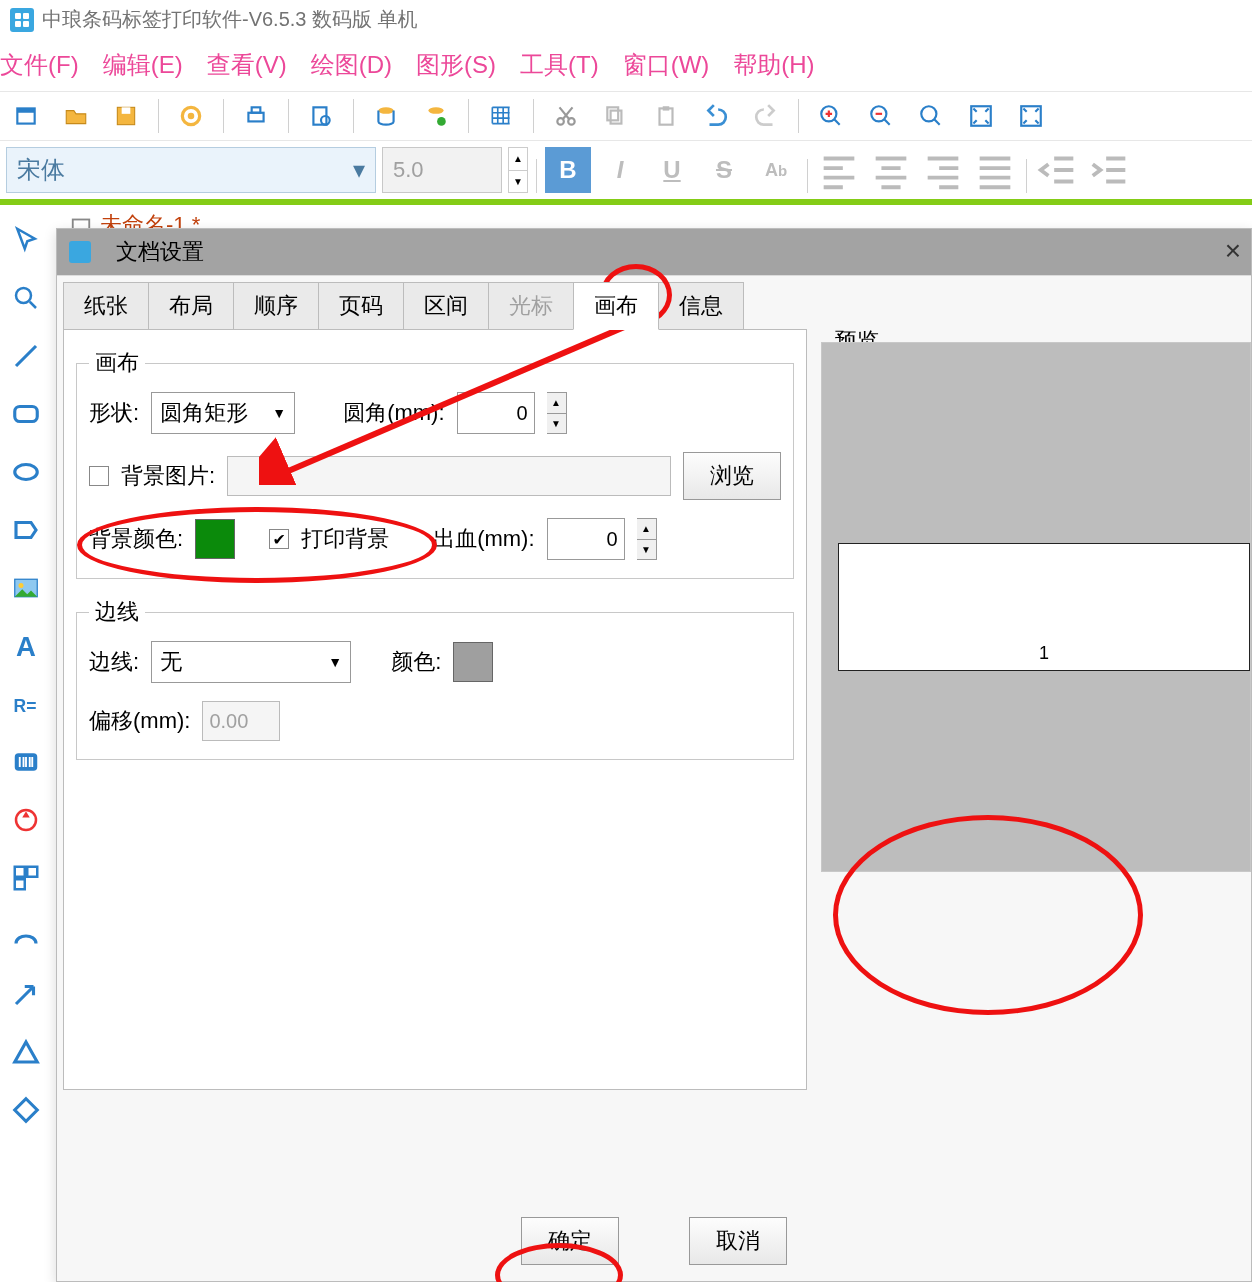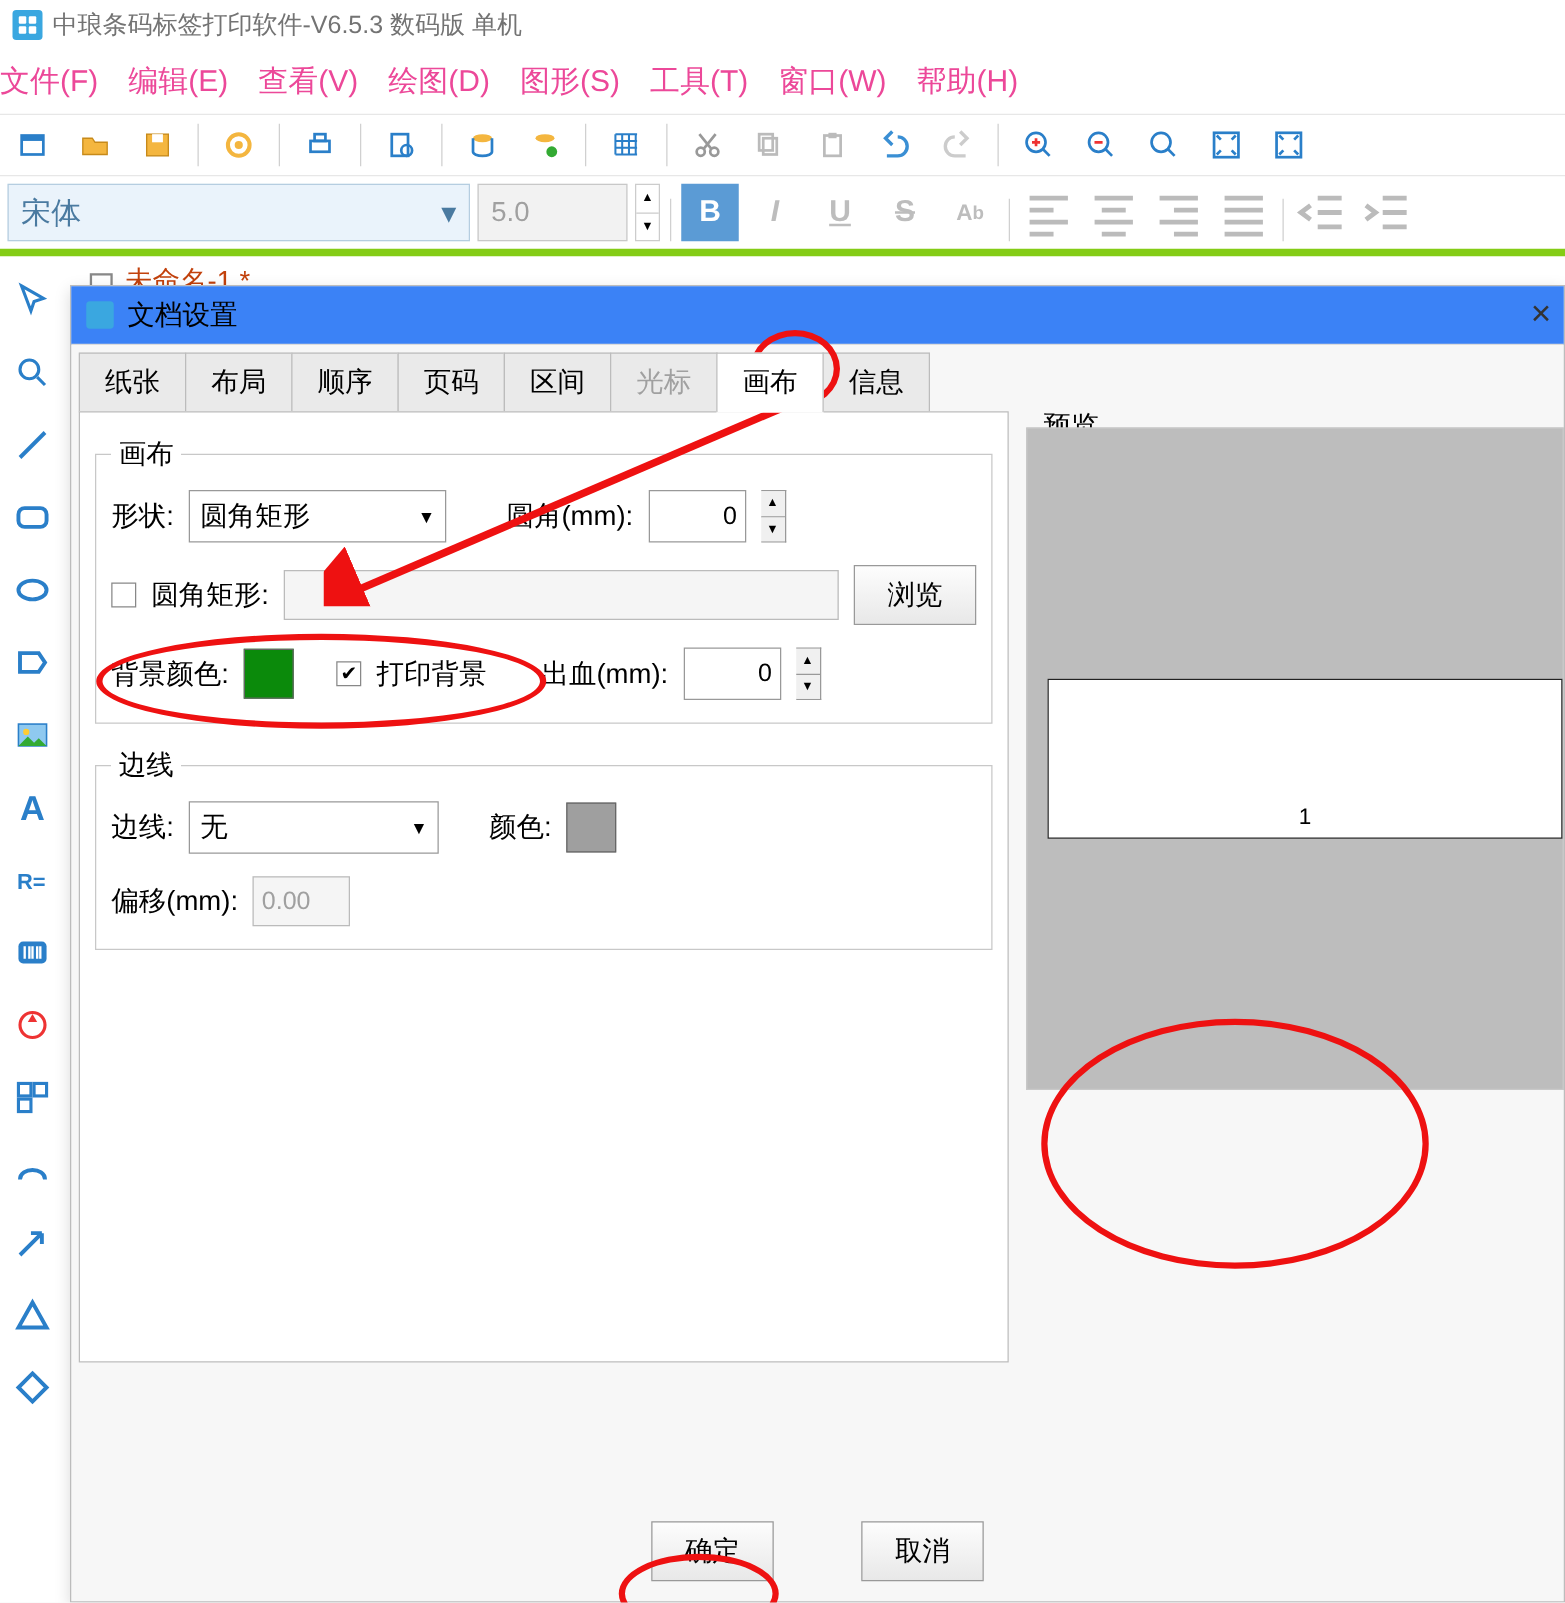--- a/index.html
+++ b/index.html
@@ -118,23 +118,23 @@
       left:56px;top:228px;
       width:1196px;
       height:1054px;
       background:#f7f7f7;
       border:1px solid #bcbcbc;
       box-shadow:0 4px 12px rgba(0,0,0,.15);
     }
     .dlg-title{
       display:flex;align-items:center;
       padding:8px 12px;
-      gap:11px;
+      gap:25px;
       font-size:22px;
-      background:#3b82f6;
+      background:#a3a3a3;
       border-bottom:1px solid #dcdcdc;
     }
     .dlg-title-icon{
       width:22px;height:22px;background:#3aa7e0;border-radius:3px;
     }
     .dlg-close{position:absolute;right:10px;top:6px;font-size:28px;color:#333;}
     
     .tab-row{
       display:flex;
       margin-top:6px;
@@ -176,21 +176,21 @@
     .row{
       display:flex;
       align-items:center;
       gap:12px;
       margin-bottom:18px;
       font-size:22px;
     }
     .row:last-child{margin-bottom:0;}
     .lbl{white-space:nowrap;}
     .combo{
-      width:206px;height:42px;
+      width:144px;height:42px;
       border:1px solid #999;
       background:#fff;
       display:flex;align-items:center;justify-content:space-between;
       padding:0 8px;
     }
     .combo .caret{font-size:14px;}
     .num-input{
       width:78px;height:42px;
       border:1px solid #999;
       text-align:right;
@@ -600,21 +600,21 @@
           <span class="lbl">圆角(mm):</span>
           <input class="num-input" value="0" style="">
           <div class="spinner">
               <div>▲</div>
               <div>▼</div>
             </div>
         </div>
 
         <div class="row">
           <span class="checkbox"></span>
-          <span class="lbl">圆角矩形:</span>
+          <span class="lbl">背景图片:</span>
           <div class="txt-input"></div>
           <button class="btn">浏览</button>
         </div>
 
         <div class="row">
           <span class="lbl">背景颜色:</span>
           <span class="color-swatch swatch-green"></span>
           <span style="width:10px"></span>
           <span class="checkbox checked"></span>
           <span class="lbl">打印背景</span>

